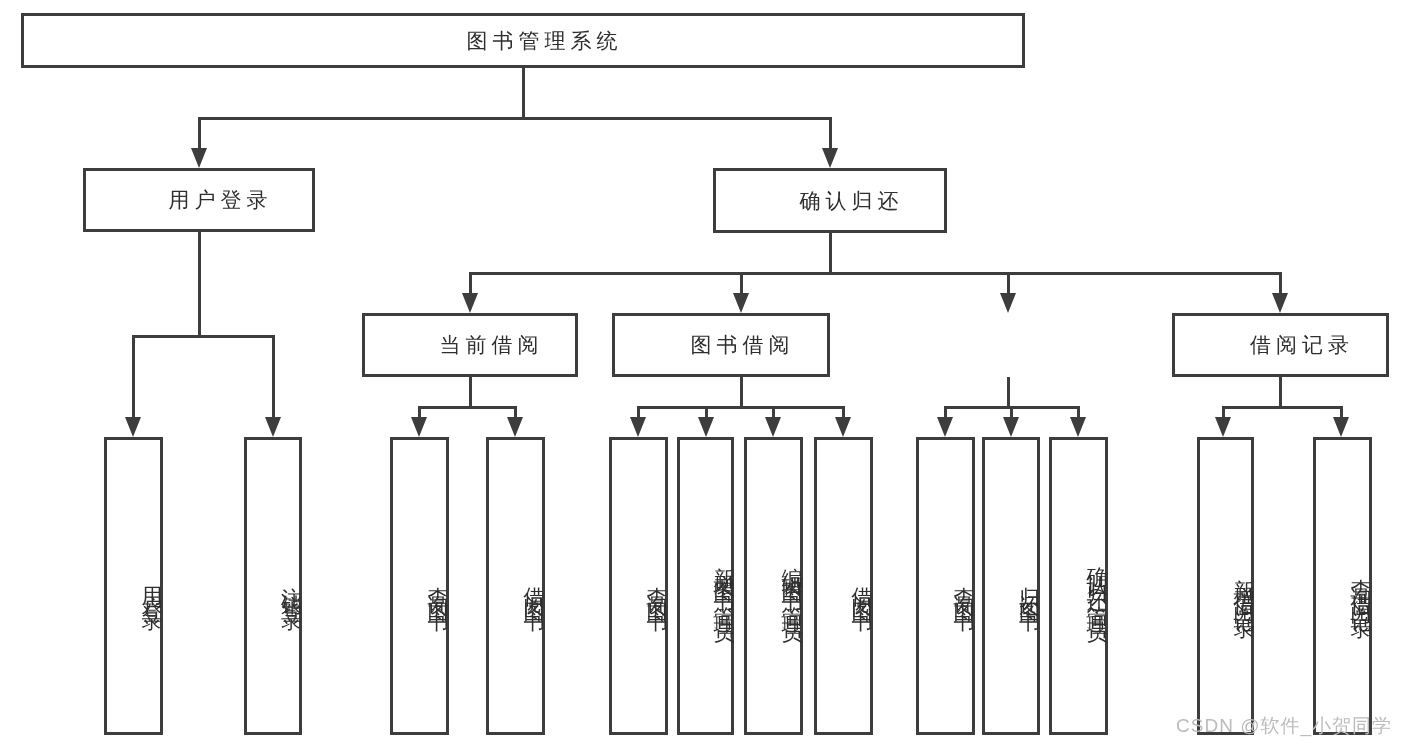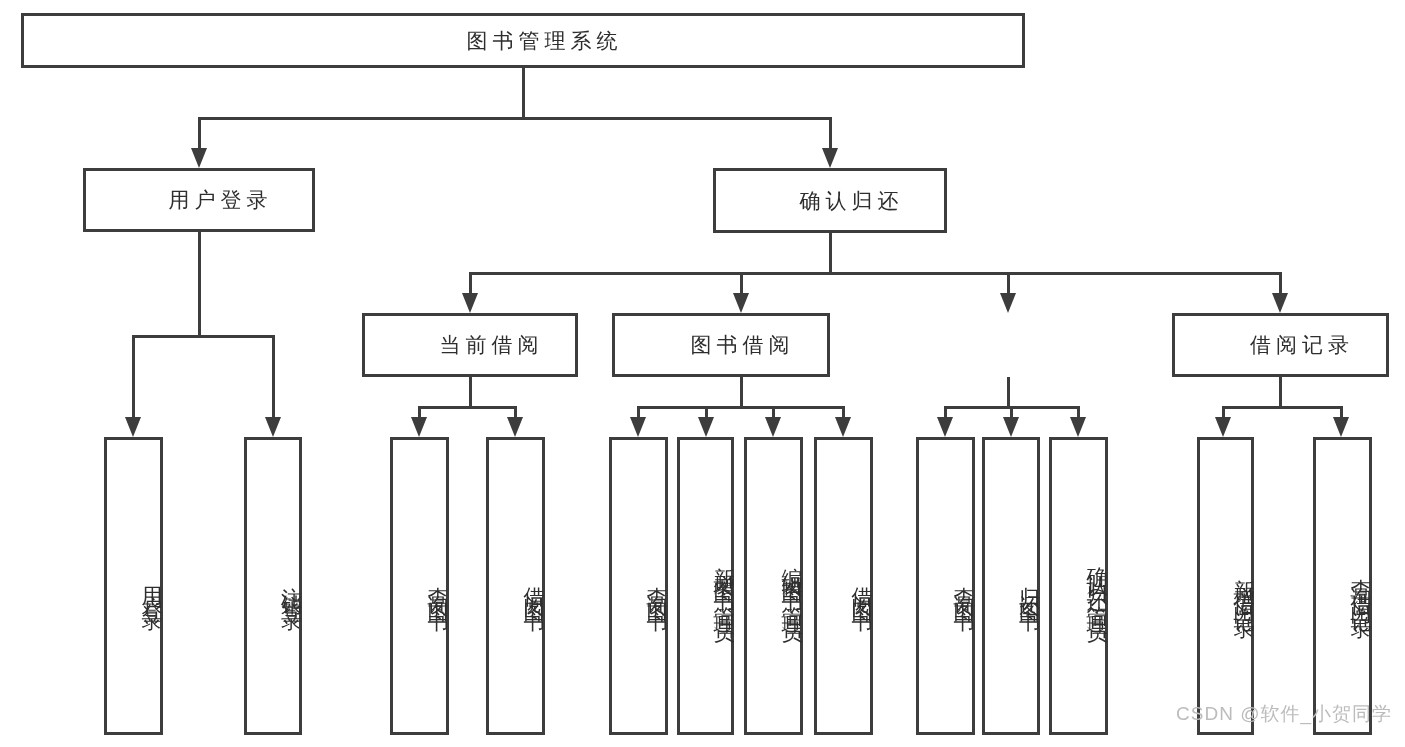--- a/index.html
+++ b/index.html
@@ -45,21 +45,21 @@
     position: absolute;
     width: 0;
     height: 0;
     border-left: 8px solid transparent;
     border-right: 8px solid transparent;
     border-top: 20px solid #3d3d3d;
   }
   .watermark {
     position: absolute;
     right: 13px;
-    bottom: 20px;
+    bottom: 8px;
     font-size: 19px;
     letter-spacing: 1px;
     color: #bcbcbc;
     z-index: 10;
     white-space: nowrap;
   }
 </style>
 </head>
 <body>
 

